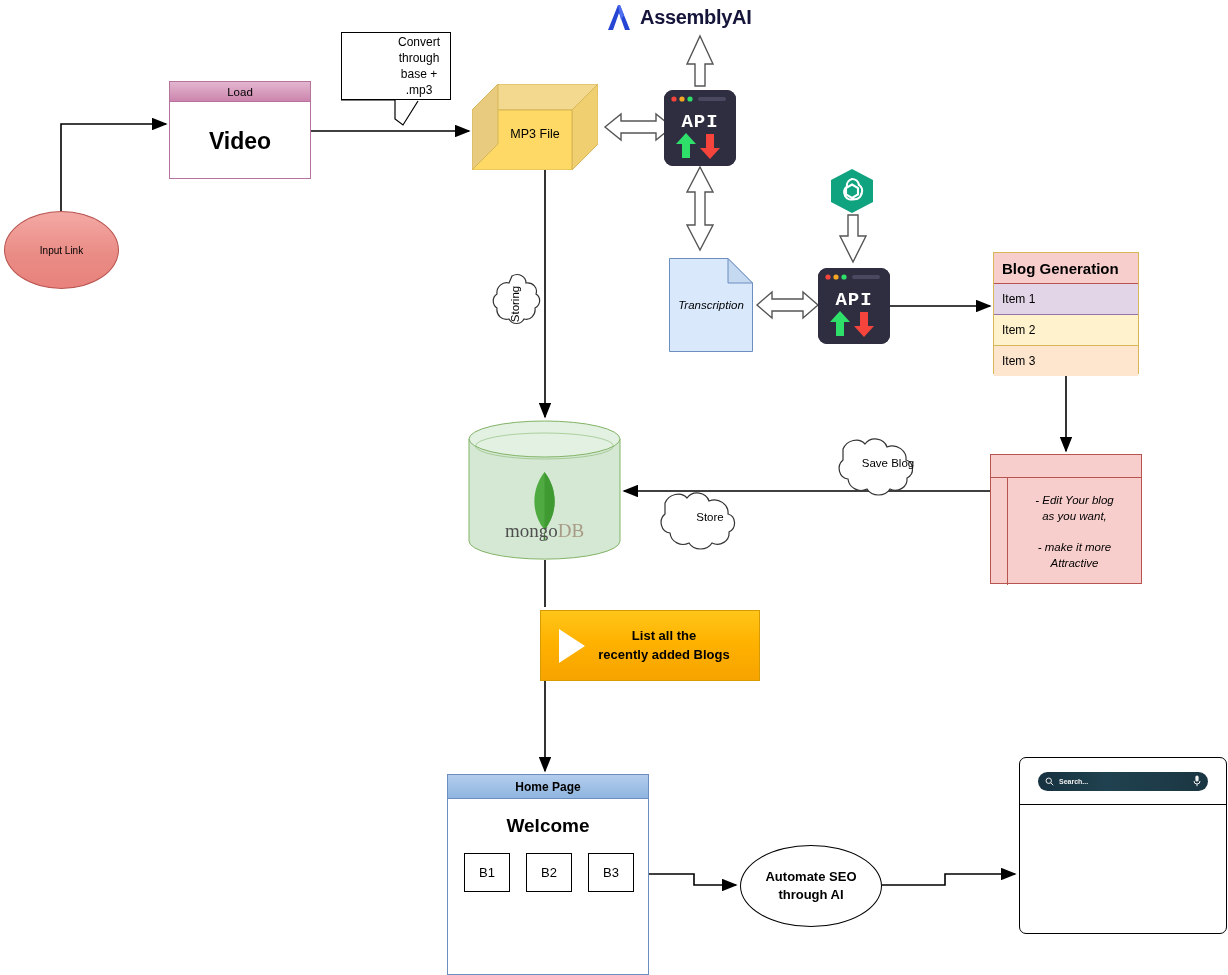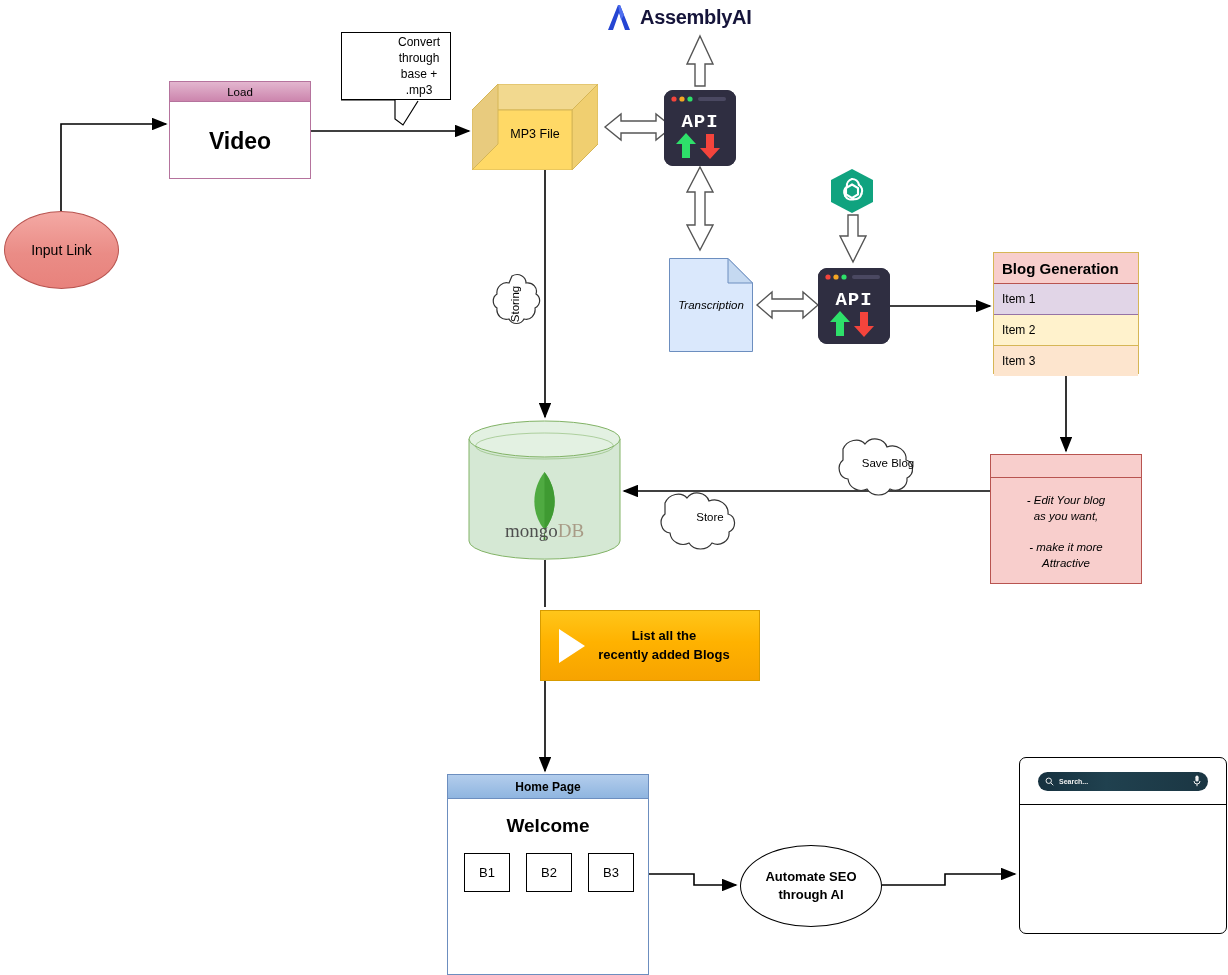--- a/index.html
+++ b/index.html
@@ -6,21 +6,21 @@
   body{width:1228px;height:975px;position:relative;overflow:hidden;
        font-family:"Liberation Sans",sans-serif;color:#000;}
   #canvas{position:absolute;inset:0;width:1228px;height:975px;}
   .node{position:absolute;box-sizing:border-box;}
   svg.lines{position:absolute;left:0;top:0;width:1228px;height:975px;pointer-events:none;}
 
   
   #input-link{left:4px;top:211px;width:115px;height:78px;border-radius:50%;
       border:1px solid #b85450;
       background:linear-gradient(180deg,#f4a9a4 0%,#ea8c86 55%,#e8827c 100%);
-      display:flex;align-items:center;justify-content:center;font-size:14px;}
+      display:flex;align-items:center;justify-content:center;font-size:10px;}
 
   
   #video-box{left:169px;top:81px;width:142px;height:98px;border:1px solid #b5739d;background:#fff;}
   #video-title{height:19px;border-bottom:1px solid #b5739d;
       background:linear-gradient(180deg,#e3b6cf 0%,#cc85ad 100%);
       display:flex;align-items:center;justify-content:center;font-size:11.5px;}
   #video-body{height:78px;display:flex;align-items:center;justify-content:center;
       font-size:23px;font-weight:bold;}
 
   
@@ -56,21 +56,21 @@
   #blog-table .hdr{height:30px;background:#f8cecc;border-bottom:1px solid #b85450;
       display:flex;align-items:center;padding-left:8px;font-size:15px;font-weight:bold;}
   #blog-table .row{height:30px;display:flex;align-items:center;padding-left:8px;font-size:12px;}
   #blog-table .r1{background:#e1d5e7;border-bottom:1px solid #9673a6;}
   #blog-table .r2{background:#fff2cc;border-bottom:1px solid #d6b656;}
   #blog-table .r3{background:#fde5ce;}
 
   
   #edit-box{left:990px;top:454px;width:152px;height:130px;border:1px solid #b85450;background:#f8cecc;}
   #edit-box .topstrip{height:22px;border-bottom:1px solid #b85450;}
-  #edit-box .body{height:107px;display:flex;flex-direction:column;}
+  #edit-box .body{height:107px;display:flex;}
   #edit-box .gutter{width:16px;border-right:1px solid #b85450;}
   #edit-box .content{flex:1;display:flex;flex-direction:column;align-items:center;
       justify-content:center;font-size:11.5px;font-style:italic;line-height:1.4;text-align:center;gap:14px;}
 
   
   #mongo{left:468px;top:420px;width:153px;height:140px;}
   #mongo-word{position:absolute;left:0;bottom:18px;width:153px;text-align:center;
       font-family:"Liberation Serif",serif;font-size:19px;}
   #mongo-word .m1{color:#4f4f4f;text-align:right;}
   #mongo-word .m2{color:#a89b86;margin-top:40px;}

